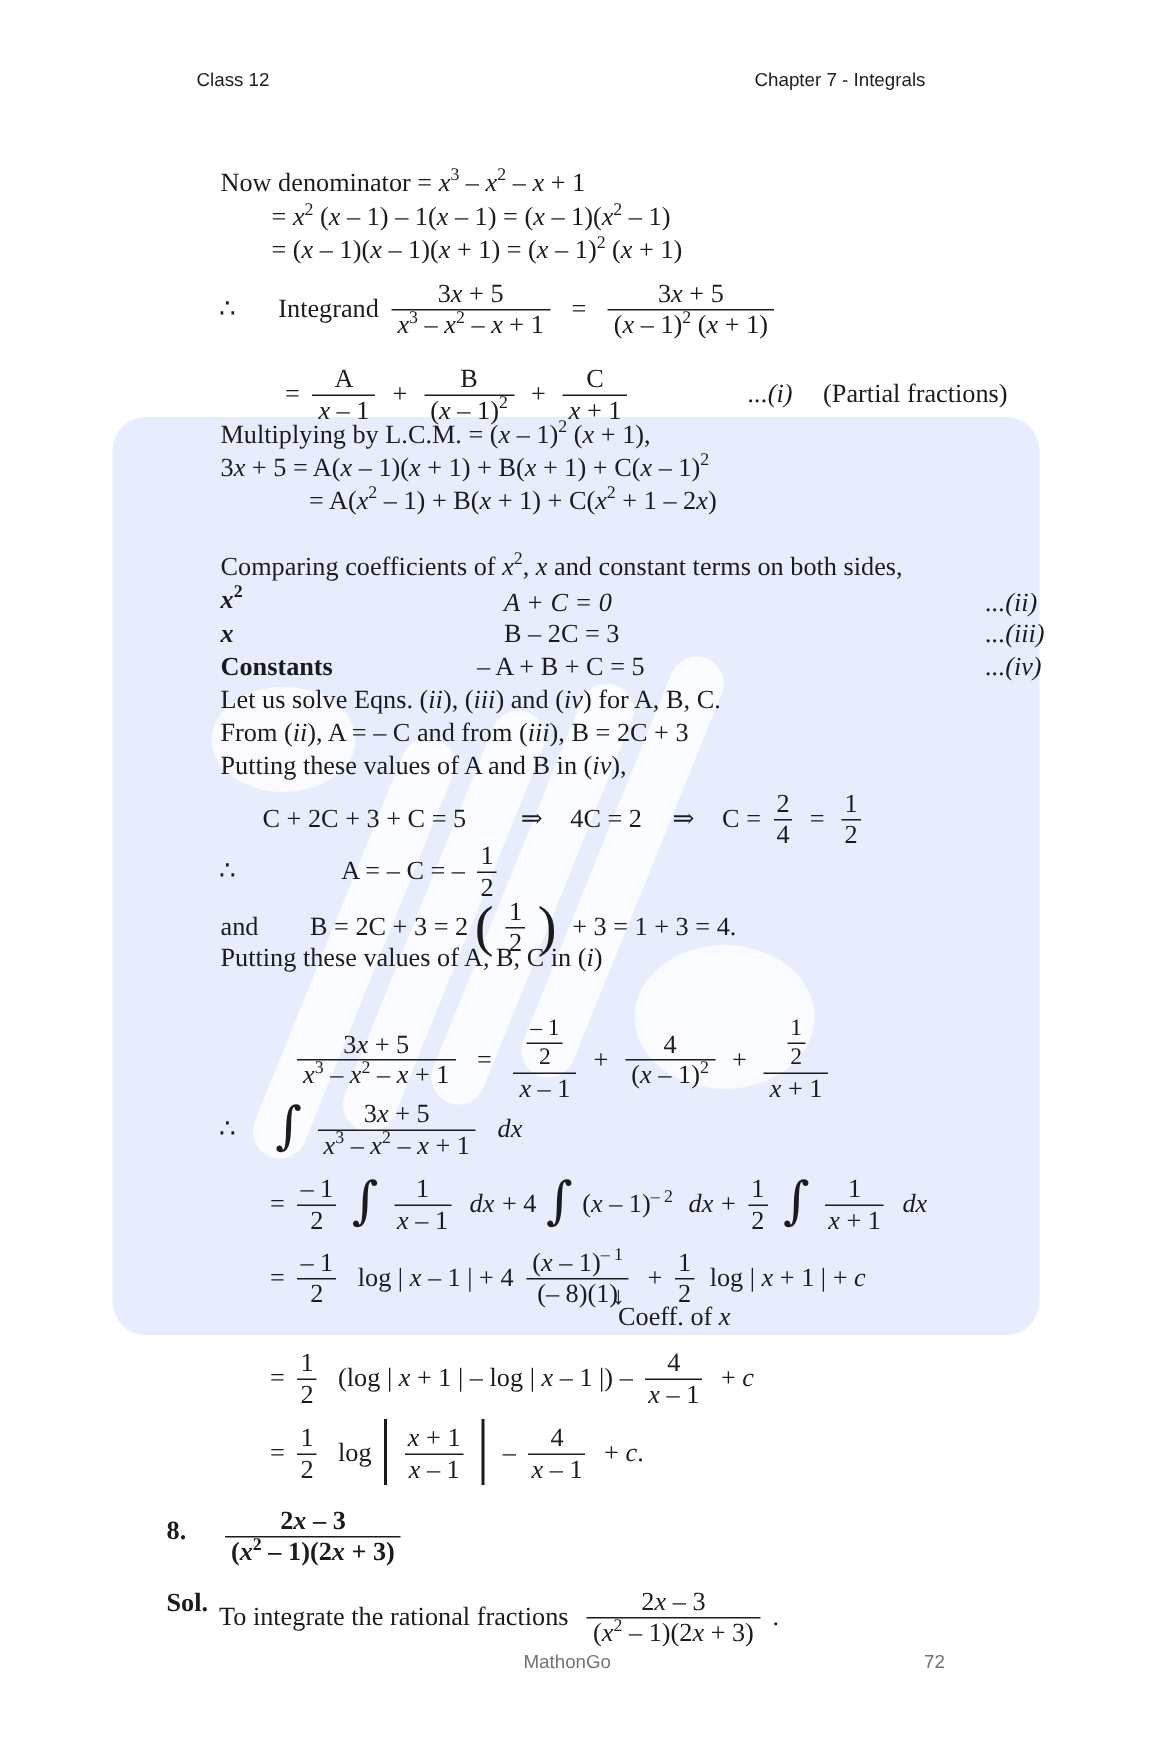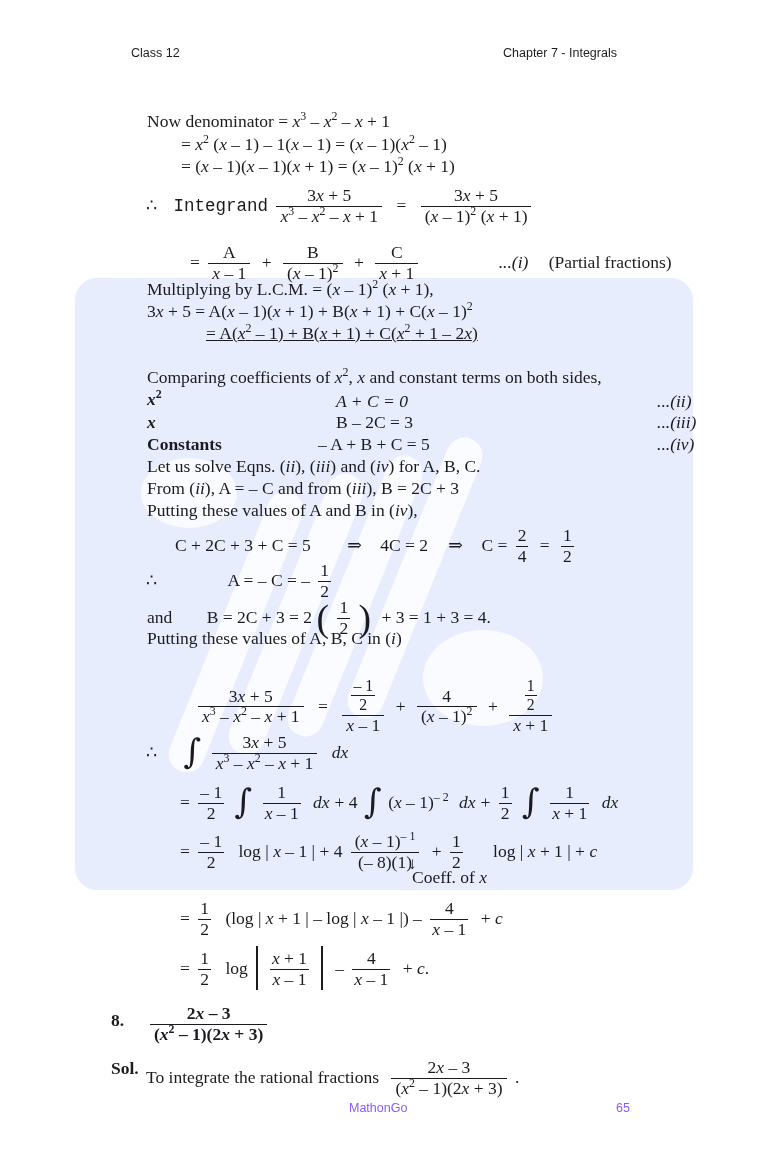--- a/index.html
+++ b/index.html
@@ -133,21 +133,21 @@
     line-height: 1;
   }
 
   
   #footer {
     position: absolute;
     left: 0; right: 0; top: 1101px;
     height: 20px;
     font-family: "Liberation Sans", "DejaVu Sans", sans-serif;
     font-size: 12.5px;
-    color: #8b5cf6;
+    color: #737373;
   }
   #footer .mid   { position: absolute; left: 349px; top: 0; }
   #footer .pgnum { position: absolute; left: 616px; top: 0; }
 </style>
 </head>
 <body>
 
 <div id="page">
 
   <div id="runhead">
@@ -174,21 +174,21 @@
     <div class="ln" style="left:181px; top:136px;">
       = <span class="v">x</span><sup class="e">2</sup> (<span class="v">x</span> – 1) – 1(<span class="v">x</span> – 1) = (<span class="v">x</span> – 1)(<span class="v">x</span><sup class="e">2</sup> – 1)
     </div>
 
     <div class="ln" style="left:181px; top:158px;">
       = (<span class="v">x</span> – 1)(<span class="v">x</span> – 1)(<span class="v">x</span> + 1) = (<span class="v">x</span> – 1)<sup class="e">2</sup> (<span class="v">x</span> + 1)
     </div>
 
     <div class="ln" style="left:146px; top:188px;">
       <span>∴</span>
-      <span style="margin-left:12px;font-family:Liberation Mono, monospace;">Integrand</span>
+      <span style="margin-left:24px;">Integrand</span>
       <span class="fr">
         <span class="num">3<span class="v">x</span> + 5</span>
         <span class="den"><span class="v">x</span><sup class="e">3</sup> – <span class="v">x</span><sup class="e">2</sup> – <span class="v">x</span> + 1</span>
       </span>
       <span style="margin:0 6px;">=</span>
       <span class="fr">
         <span class="num">3<span class="v">x</span> + 5</span>
         <span class="den">(<span class="v">x</span> – 1)<sup class="e">2</sup> (<span class="v">x</span> + 1)</span>
       </span>
     </div>
@@ -211,21 +211,21 @@
     </div>
 
     <div class="ln" style="left:147px; top:281px;">
       Multiplying by L.C.M. = (<span class="v">x</span> – 1)<sup class="e">2</sup> (<span class="v">x</span> + 1),
     </div>
 
     <div class="ln" style="left:147px; top:303px;">
       3<span class="v">x</span> + 5 = A(<span class="v">x</span> – 1)(<span class="v">x</span> + 1) + B(<span class="v">x</span> + 1) + C(<span class="v">x</span> – 1)<sup class="e">2</sup>
     </div>
 
-    <div class="ln" style="left:206px; top:325px;text-decoration:underline;">
+    <div class="ln" style="left:206px; top:325px;">
       = A(<span class="v">x</span><sup class="e">2</sup> – 1) + B(<span class="v">x</span> + 1) + C(<span class="v">x</span><sup class="e">2</sup> + 1 – 2<span class="v">x</span>)
     </div>
 
 
     <div class="ln" style="left:147px; top:369px;">
       Comparing coefficients of <span class="v">x</span><sup class="e">2</sup>, <span class="v">x</span> and constant terms on both sides,
     </div>
 
     <div class="ln bd it" style="left:147px; top:391px;">
       <span class="v">x</span><sup class="e">2</sup>
@@ -367,21 +367,21 @@
       <span style="margin-left:6px;text-align:right;">log | <span class="v">x</span> – 1 | + 4</span>
       <span class="fr">
         <span class="num">(<span class="v">x</span> – 1)<sup class="e">– 1</sup></span>
         <span class="den">(– 8)(1)</span>
       </span>
       <span style="margin-left:4px;">+</span>
       <span class="fr tight">
         <span class="num">1</span>
         <span class="den">2</span>
       </span>
-      <span style="margin-left:22px;">log | <span class="v">x</span> + 1 | + <span class="it">c</span></span>
+      <span style="margin-left:2px;">log | <span class="v">x</span> + 1 | + <span class="it">c</span></span>
     </div>
 
     <div class="arrow-dn" style="left:408px; top:855px;">↓</div>
     <div class="ln" style="left:412px; top:869px;">
       Coeff. of <span class="v">x</span>
     </div>
 
     <div class="ln" style="left:180px; top:901px;">
       <span>=</span>
       <span class="fr tight">
@@ -432,16 +432,16 @@
         <span class="num">2<span class="v">x</span> – 3</span>
         <span class="den">(<span class="v">x</span><sup class="e">2</sup> – 1)(2<span class="v">x</span> + 3)</span>
       </span>
       <span>.</span>
     </div>
 
   </div>
 
   <div id="footer">
     <span class="mid">MathonGo</span>
-    <span class="pgnum">65</span>
+    <span class="pgnum">72</span>
   </div>
 
 </div>
 
 </body></html>

